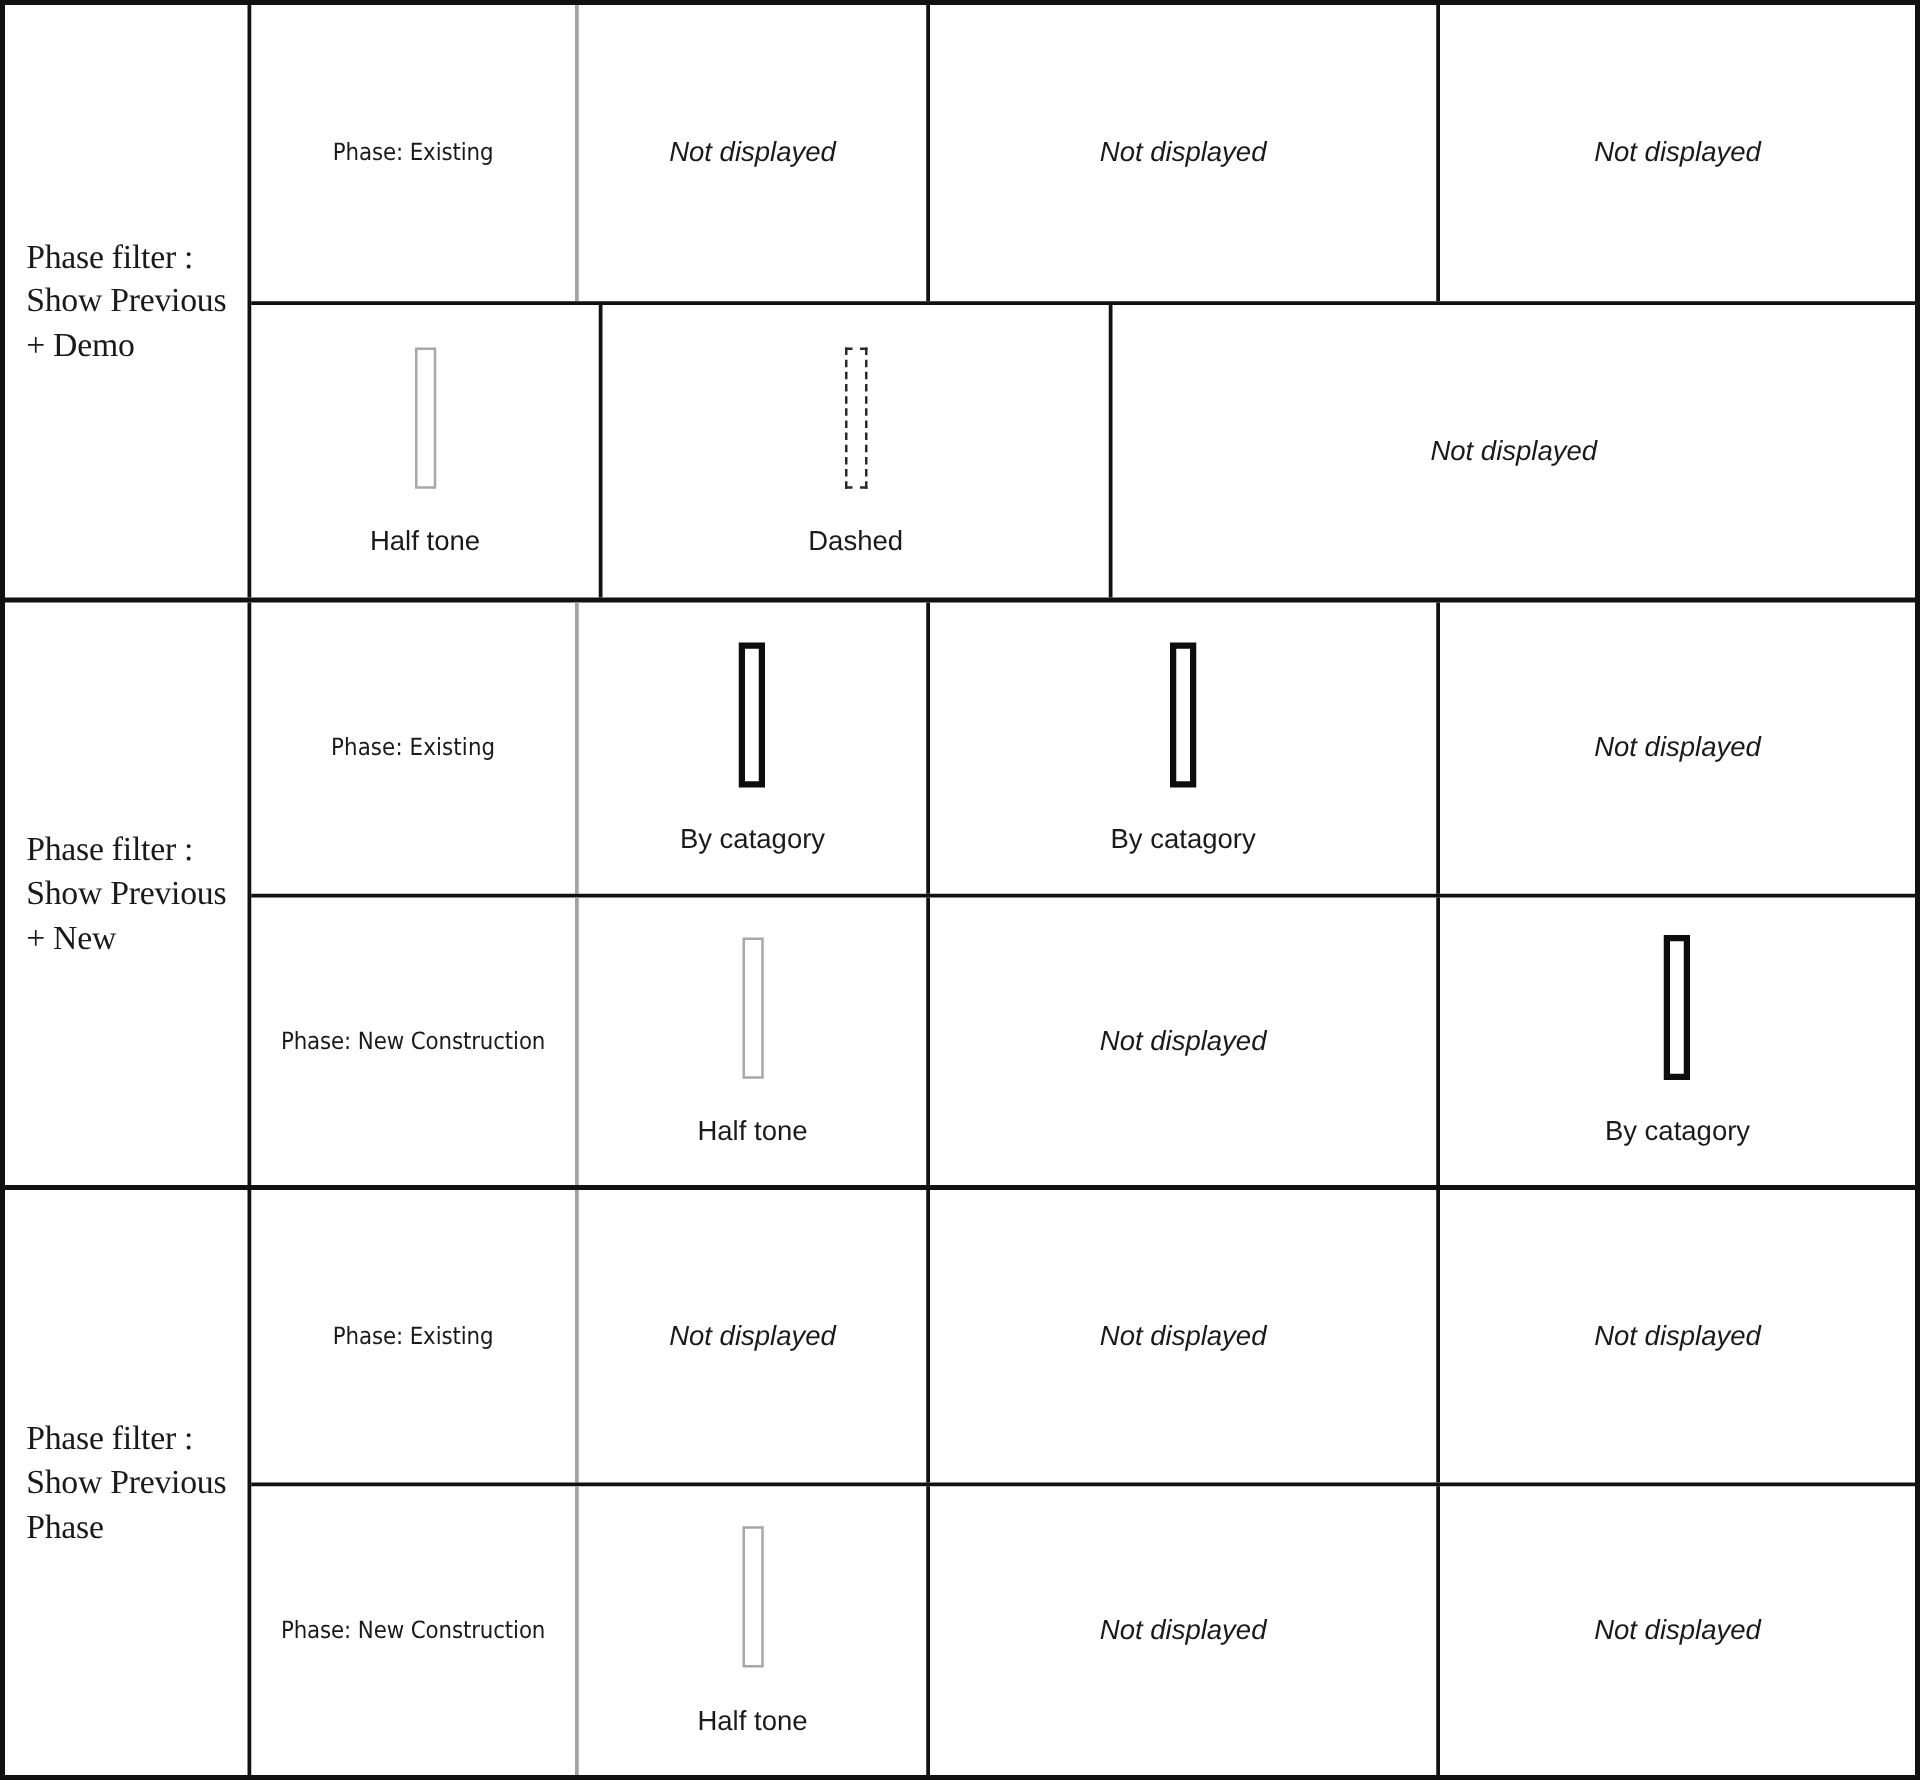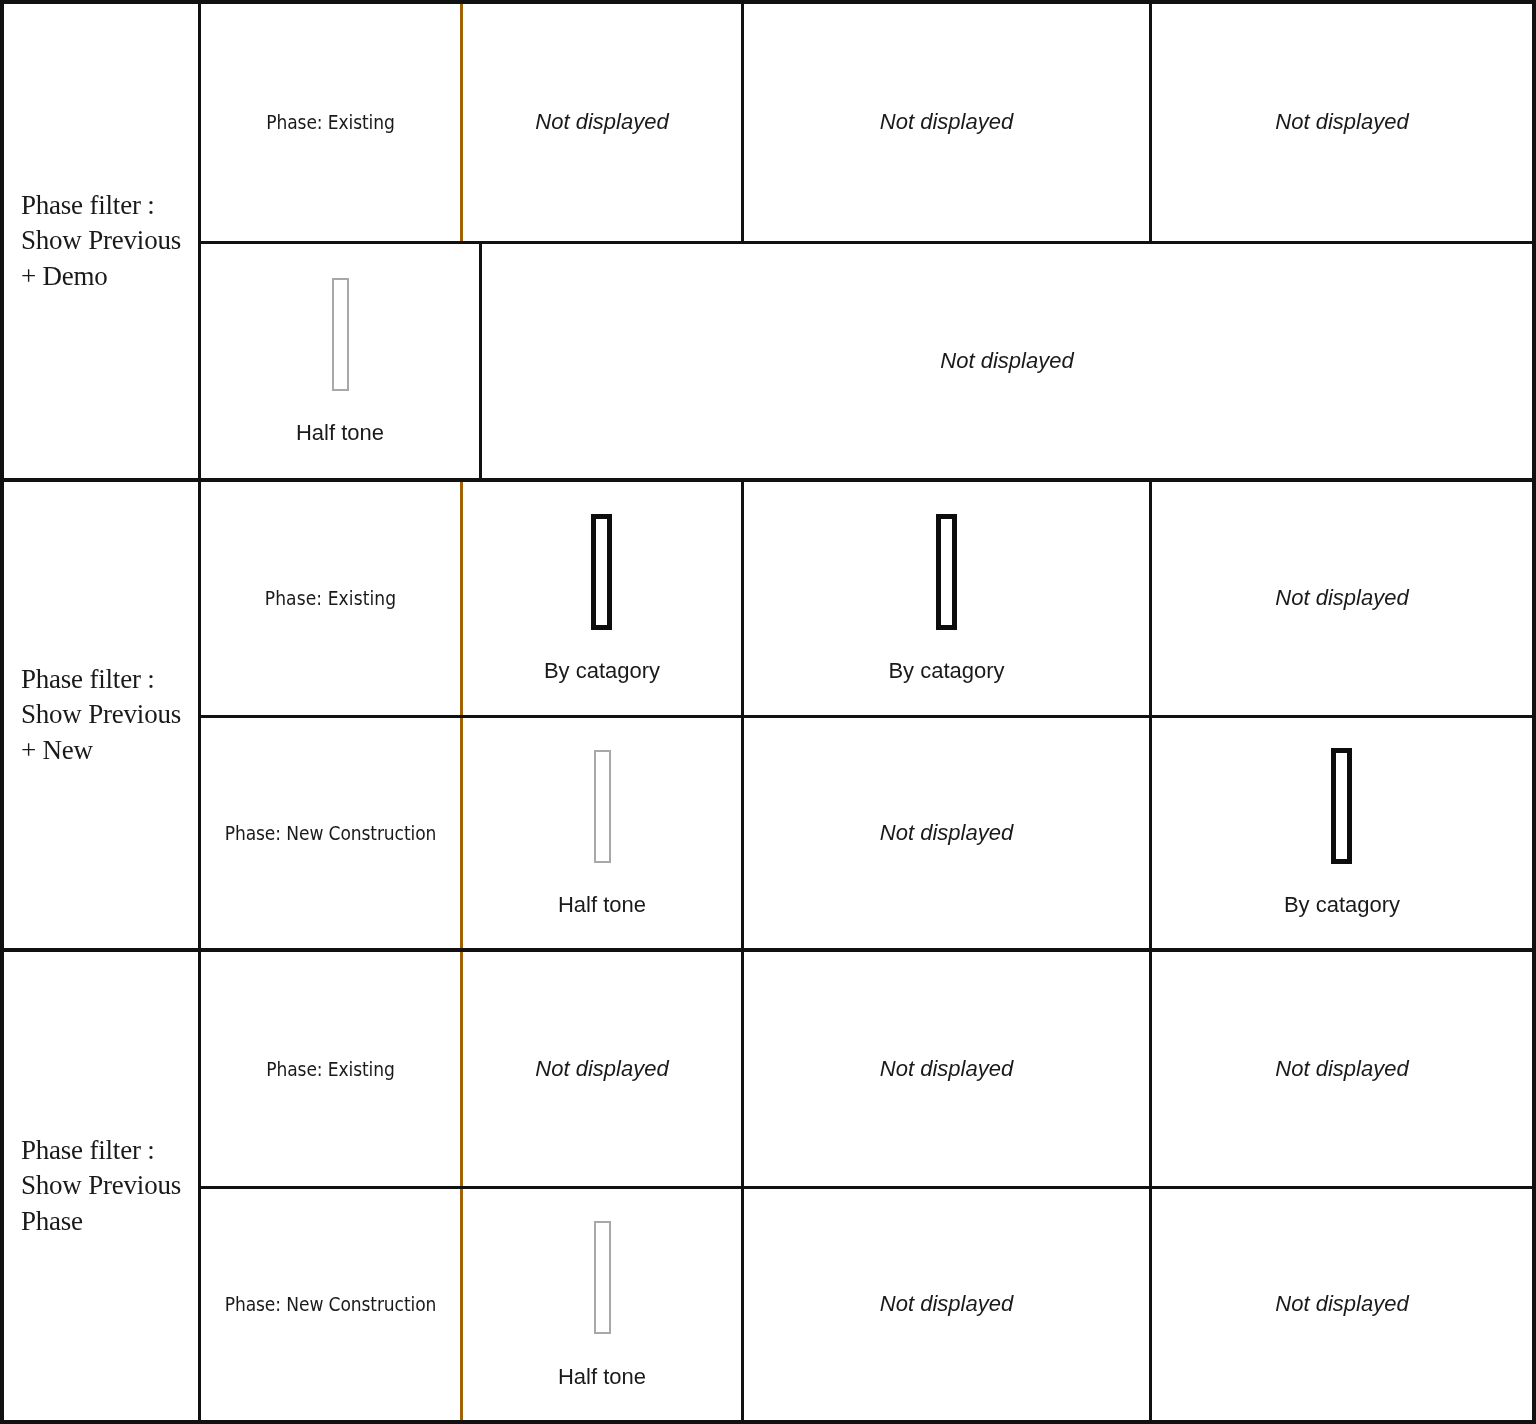--- a/index.html
+++ b/index.html
@@ -70,21 +70,21 @@
     min-height: 0;
   }
   .subrow.top    { flex: 0 0 50%; }
   .subrow.bottom { flex: 1 1 auto; border-top: 3px solid #111111; }
 
   
   .phase-cell {
     box-sizing: border-box;
     width: 262px;
     flex: 0 0 262px;
-    border-right: 3px solid #a16207;
+    border-right: 3px solid #a3a3a3;
     display: flex;
     align-items: center;
     justify-content: center;
     padding: 0 6px;
   }
   .phase-label {
     font-family: "DejaVu Sans Condensed", "Liberation Sans Narrow", "Liberation Sans", sans-serif;
     font-size: 19px;
     line-height: 1.3;
     text-align: center;
@@ -187,20 +187,28 @@
 
       <div class="subrow bottom">
         <div class="result-cell c1">
           <div class="result-inner">
             <div class="swatch-slot">
               <div class="swatch halftone"></div>
             </div>
             <div class="result-text">Half tone</div>
           </div>
         </div>
+        <div class="result-cell c2">
+          <div class="result-inner">
+            <div class="swatch-slot">
+              <div class="swatch dashed"></div>
+            </div>
+            <div class="result-text">Dashed</div>
+          </div>
+        </div>
         <div class="result-cell c3 plain">
           <div class="result-inner">
             <div class="result-text">Not displayed</div>
           </div>
         </div>
       </div>
 
     </div>
   </div>
 

